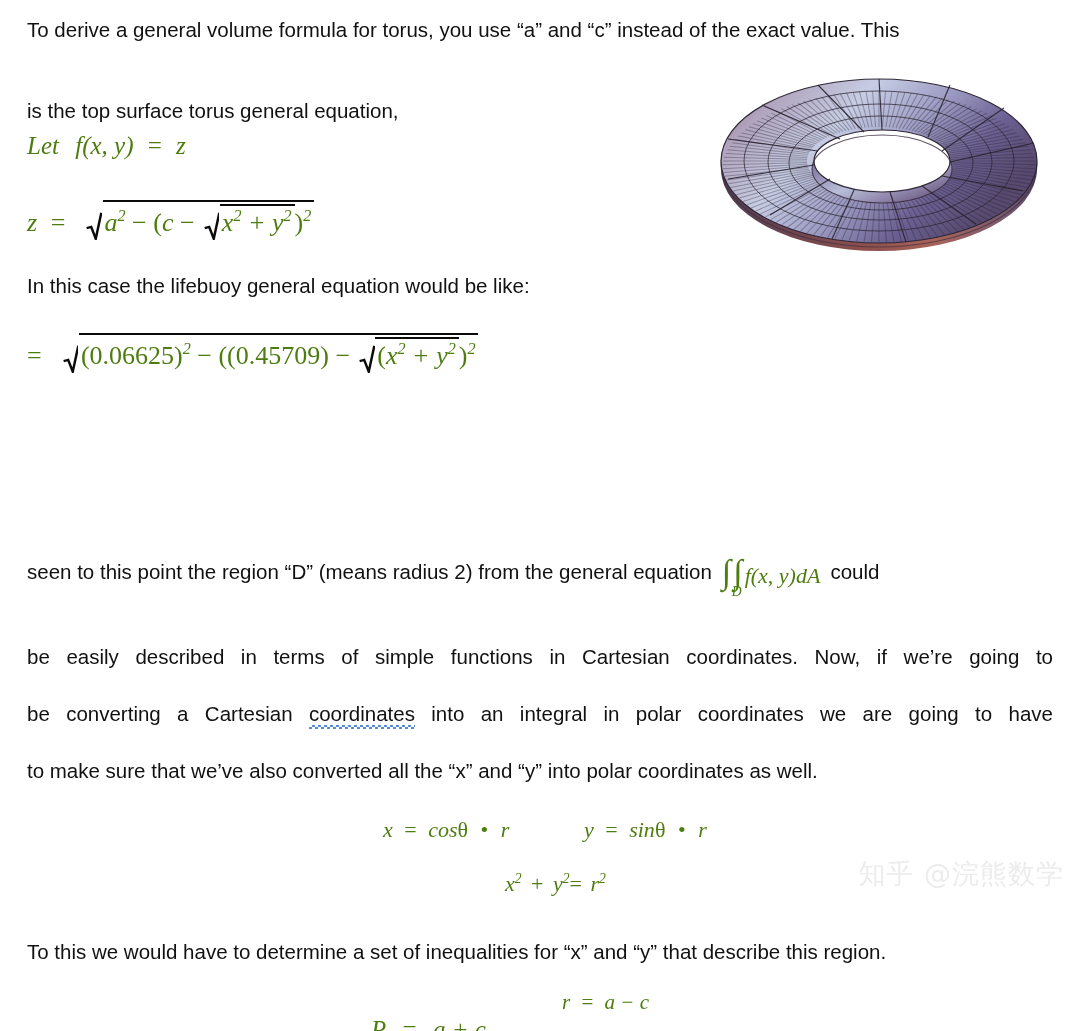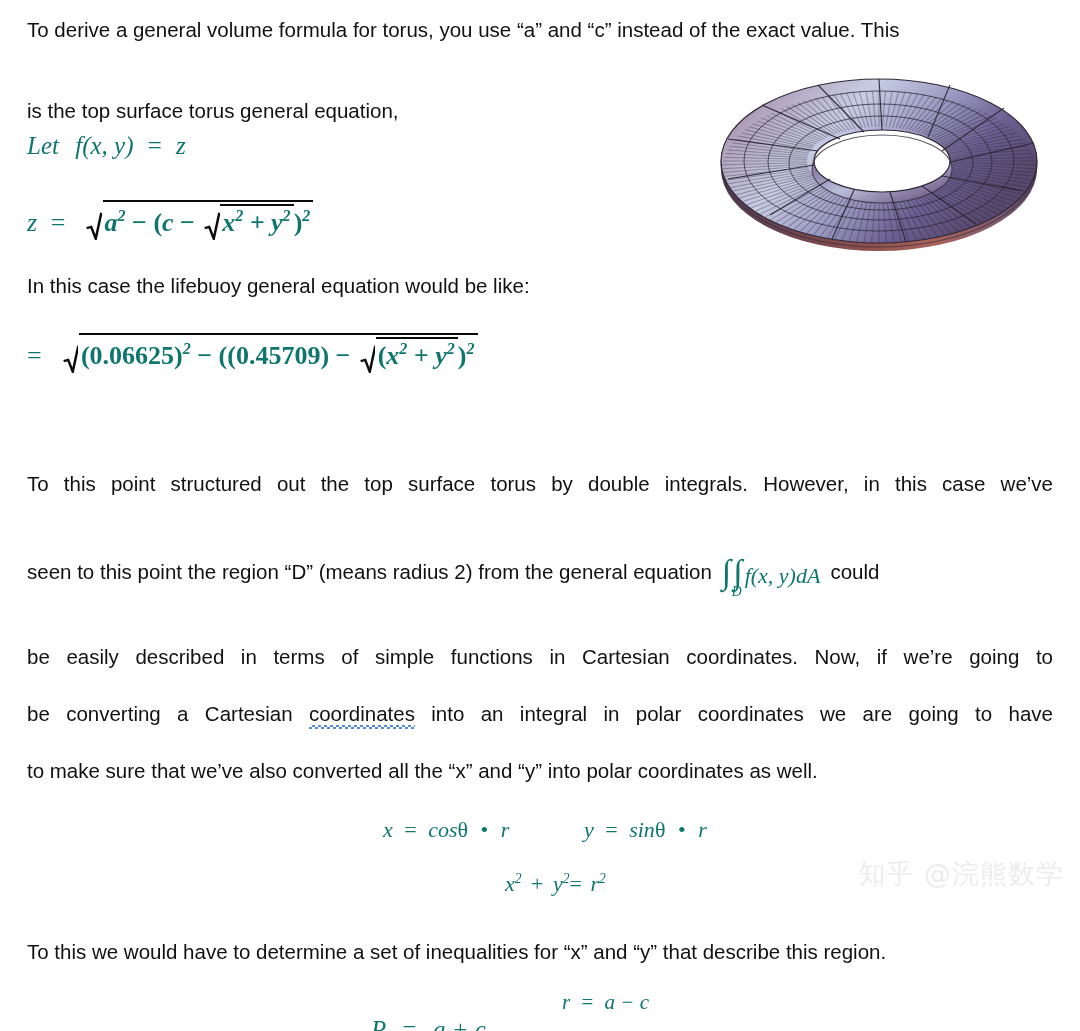--- a/index.html
+++ b/index.html
@@ -58,21 +58,21 @@
       radial-gradient(circle at 4.5px 1px, #4a86d6 1.1px, transparent 1.3px);
     background-size: 6px 4px;
     background-repeat: repeat-x;
   }
 
   
   .math {
     position: absolute;
     font-family: "Liberation Serif", serif;
     font-style: italic;
-    color: #0f766e;
+    color: #4d7c0f;
     white-space: nowrap;
   }
   .math .up { font-style: normal; }
   sup.ex {
     font-size: 0.62em;
     vertical-align: super;
     font-style: italic;
     line-height: 0;
   }
 
@@ -82,21 +82,20 @@
     position: relative;
     padding-left: 0.62em;
     margin-left: 0.10em;
   }
   .rad > .inner {
     display: inline-block;
     border-top: 2.4px solid #0b0b0b;
     padding-top: 2px;
     padding-left: 2px;
     padding-right: 3px;
-    font-weight: bold;
   }
   .rad > .tick {
     position: absolute;
     left: 0;
     bottom: -0.06em;
     width: 0.60em;
     height: 1.05em;
   }
   .rad.small > .inner { border-top-width: 2.0px; }
 
@@ -405,21 +404,20 @@
           <path d="M0.5,13 L4,12 L7.5,21.5 L11.8,0.6" fill="none" stroke="#0b0b0b" stroke-width="1.9"></path>
         </svg><span class="inner"><span class="up">(0.06625)</span><sup class="ex">2</sup>
       <span class="up">−</span>
       <span class="up">((</span><span class="up">0.45709)</span>
       <span class="up">−</span>
       <span class="rad small"><svg class="tick" viewBox="0 0 12 22" preserveAspectRatio="none">
               <path d="M0.5,13 L4,12 L7.5,21.5 L11.8,0.6" fill="none" stroke="#0b0b0b" stroke-width="1.9"></path>
             </svg><span class="inner"><span class="up">(</span>x<sup class="ex">2</sup> + y<sup class="ex">2</sup></span></span><span class="up">)</span><sup class="ex">2</sup></span></span>
   </div>
 
-  <div class="ptext just wide-right" style="top:474px;">To this point structured out the top surface torus by  double integrals. However, in this  case we’ve</div>
 
   <div class="ptext" style="left:27px; top:555px;">
     <span>seen to this point the region “D” (means radius 2) from the general equation</span><span style="display:inline-block;width:10px"></span><span class="math dint" style="position:relative; font-size:22px;"><span class="sgn">∫</span><span class="sgn">∫</span><span>f(x, y)dA</span><span class="dlab">D</span></span><span style="display:inline-block;width:10px"></span><span>could</span>
   </div>
 
   <div class="ptext just wide-right" style="top:704px;">
     <span>be converting a Cartesian </span><span class="squiggle">coordinates</span><span> into an integral in polar coordinates we are going to have</span>
   </div>
 
   <div class="ptext just wide-right" style="top:647px;">be easily described in terms of simple functions in Cartesian coordinates. Now, if we’re going to</div>

